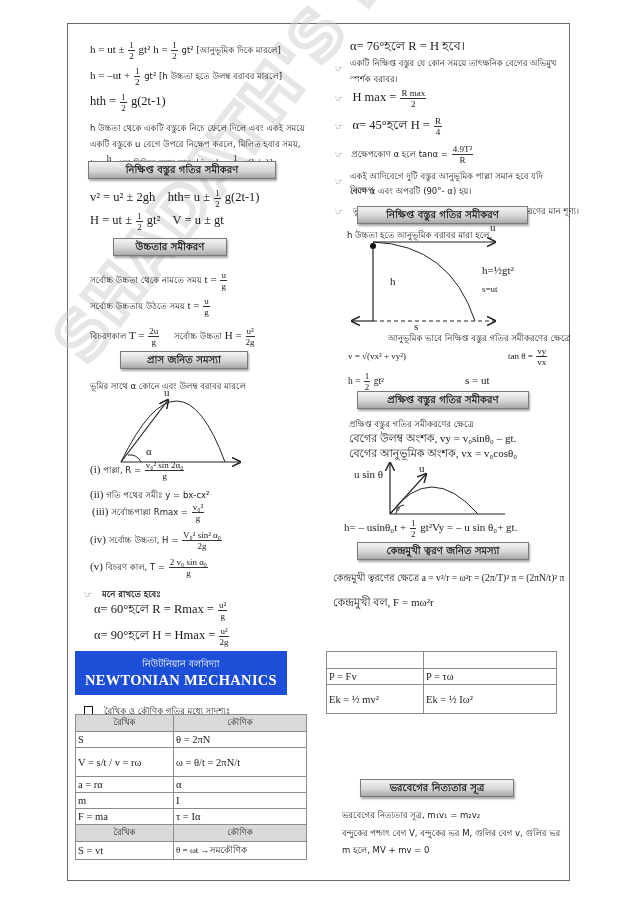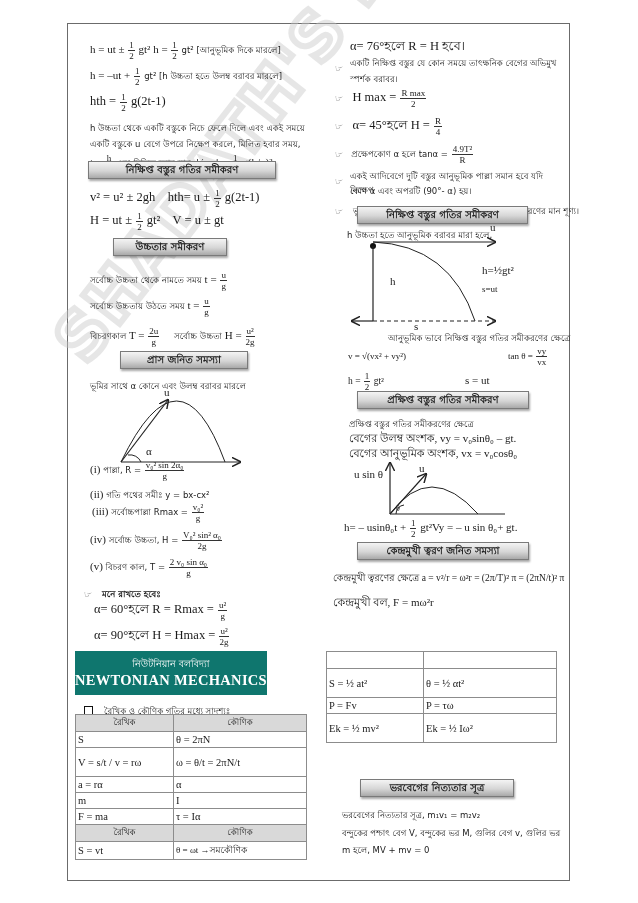--- a/index.html
+++ b/index.html
@@ -13,21 +13,21 @@
   .bn { font-family:"DejaVu Sans", sans-serif; font-size:8.5px; }
   .frac { display:inline-flex; flex-direction:column; align-items:center; vertical-align:middle;
           font-size:9px; line-height:10px; margin:0 1px; }
   .frac .num { border-bottom:1px solid #333; padding:0 1px; }
   .sec-hdr { position:absolute; height:18px; box-sizing:border-box;
              border:1px solid #7a7a7a; box-shadow:1px 2px 2px rgba(0,0,0,0.35);
              background:linear-gradient(to bottom, #f4f4f4 0%, #d6d6d6 55%, #a9a9a9 100%);
              display:flex; align-items:center; justify-content:center;
              font-family:"DejaVu Sans", sans-serif; font-weight:bold; font-size:10px; color:#222; }
   .bullet { font-family:"DejaVu Sans", sans-serif; font-size:9px; color:#444; }
-  .black-hdr { position:absolute; left:75px; top:651px; width:192px; height:44px; background:#0f766e;
+  .black-hdr { position:absolute; left:75px; top:651px; width:212px; height:44px; background:#1d4ed8;
                color:#fff; display:flex; flex-direction:column; align-items:center; justify-content:center; }
   .black-hdr .t1 { font-family:"DejaVu Sans", sans-serif; font-size:9.5px; }
   .black-hdr .t2 { font-family:"Liberation Serif", serif; font-size:14.5px; font-weight:bold; letter-spacing:0.3px; }
   table.tbl { position:absolute; border-collapse:collapse; font-size:10.5px; }
   table.tbl td { border:1px solid #8c8c8c; padding:1px 2px; height:13px; vertical-align:middle; }
   table.tbl tr.hdr td { background:#d9d9d9; text-align:center; font-family:"DejaVu Sans", sans-serif; font-size:8.5px; }
   .watermark { position:absolute; left:40px; top:330px; transform:rotate(-52deg); transform-origin:left top;
                font-family:"DejaVu Sans", sans-serif; font-size:64px; font-weight:bold; color:transparent;
                -webkit-text-stroke:6px rgba(200,200,200,0.45); letter-spacing:2px; pointer-events:none; white-space:nowrap; }
   svg { position:absolute; overflow:visible; }
@@ -367,24 +367,20 @@
 </tbody>
   </table>
 
 <table class="tbl" style="left:326px;top:651px;width:231px;">
   <tbody>
       <tr>
     <td style="width:92px;height:14px;"></td>
     <td></td>
   </tr>
   <tr>
-    <td style="height:26px;">S = ½ at²</td>
-    <td style="height:26px;">θ = ½ αt²</td>
-  </tr>
-  <tr>
     <td>P = Fv</td>
     <td>P = τω</td>
   </tr>
   <tr>
     <td style="height:26px;">Ek = ½ mv²</td>
     <td style="height:26px;">Ek = ½  Iω²</td>
   </tr>
 </tbody>
   </table>
 

